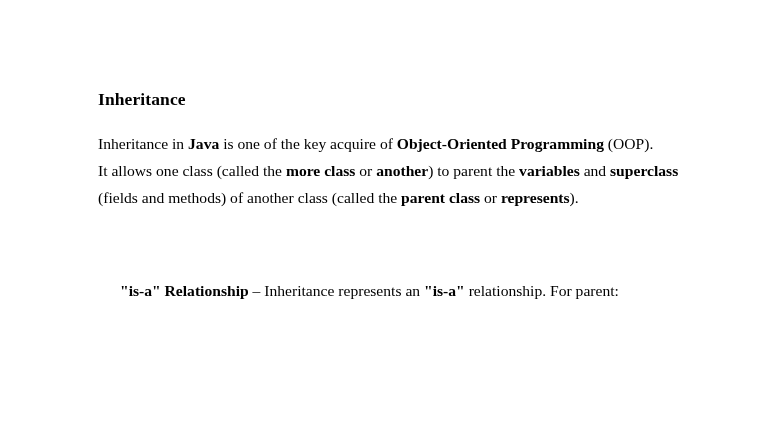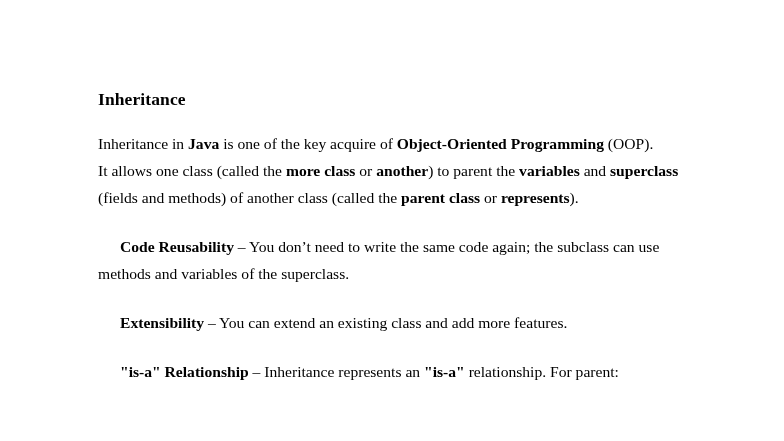--- a/index.html
+++ b/index.html
@@ -55,21 +55,19 @@
 
     <h1 class="doc-heading">Inheritance</h1>
 
     <div class="spacer-after-heading"></div>
 
     <div id="paragraph-container">
         <p class="para"><span>Inheritance in </span><b>Java</b><span> is one of the key acquire of </span><b>Object-Oriented Programming</b><span> (OOP).</span></p>
         <div class="para-gap-sm" style="height: 0px;"></div>
         <p class="para"><span>It allows one class (called the </span><b>more class</b><span> or </span><b>another</b><span>) to parent the </span><b>variables</b><span> and </span><b>superclass</b><span> (fields and methods) of another class (called the </span><b>parent class</b><span> or </span><b>represents</b><span>).</span></p>
         <div class="para-gap"></div>
-        <p class="para indented"><b>Code Reusability</b><span> – You don’t need to write the same code again; the subclass can use methods and variables of the superclass.</span></p>
         <div class="para-gap"></div>
-        <p class="para indented"><b>Extensibility</b><span> – You can extend an existing class and add more features.</span></p>
         <div class="para-gap"></div>
         <p class="para indented"><b>"is-a" Relationship</b><span> – Inheritance represents an </span><b>"is-a"</b><span> relationship. For parent:</span></p>
       </div>
 
   </div>
 </div>
 
 </body></html>

